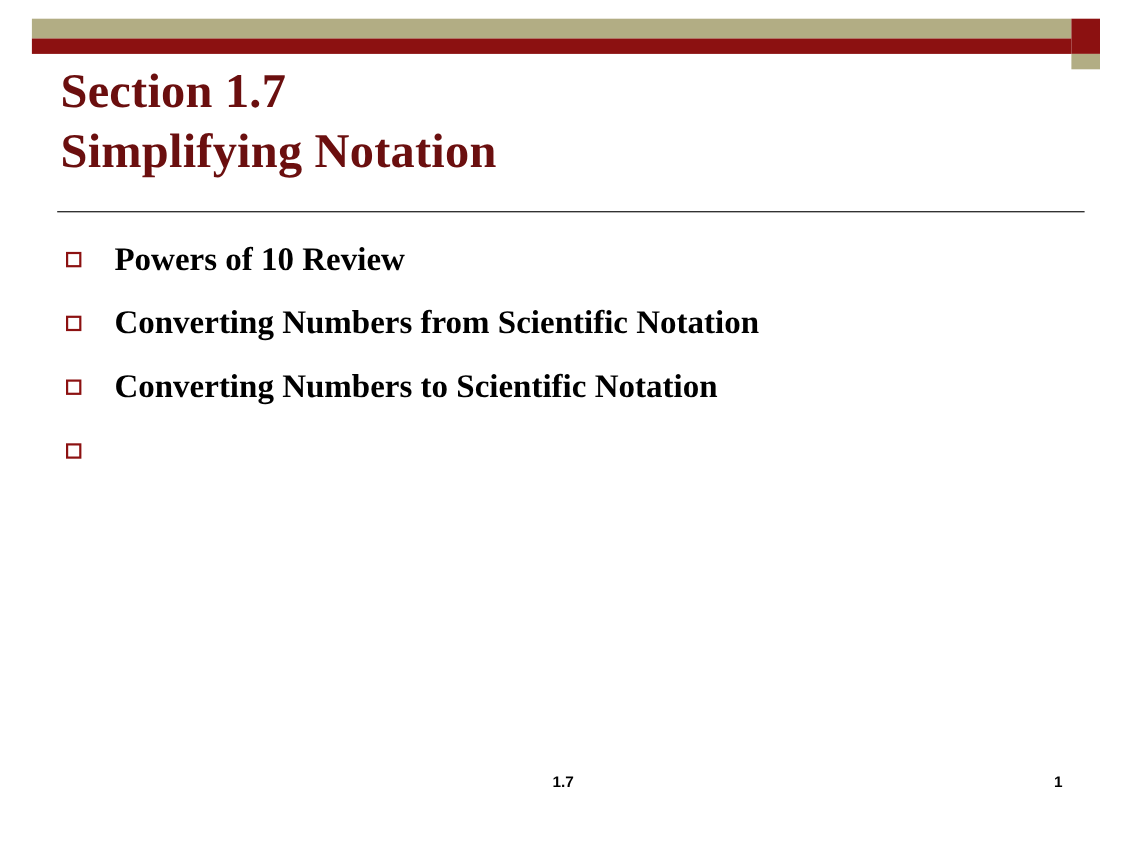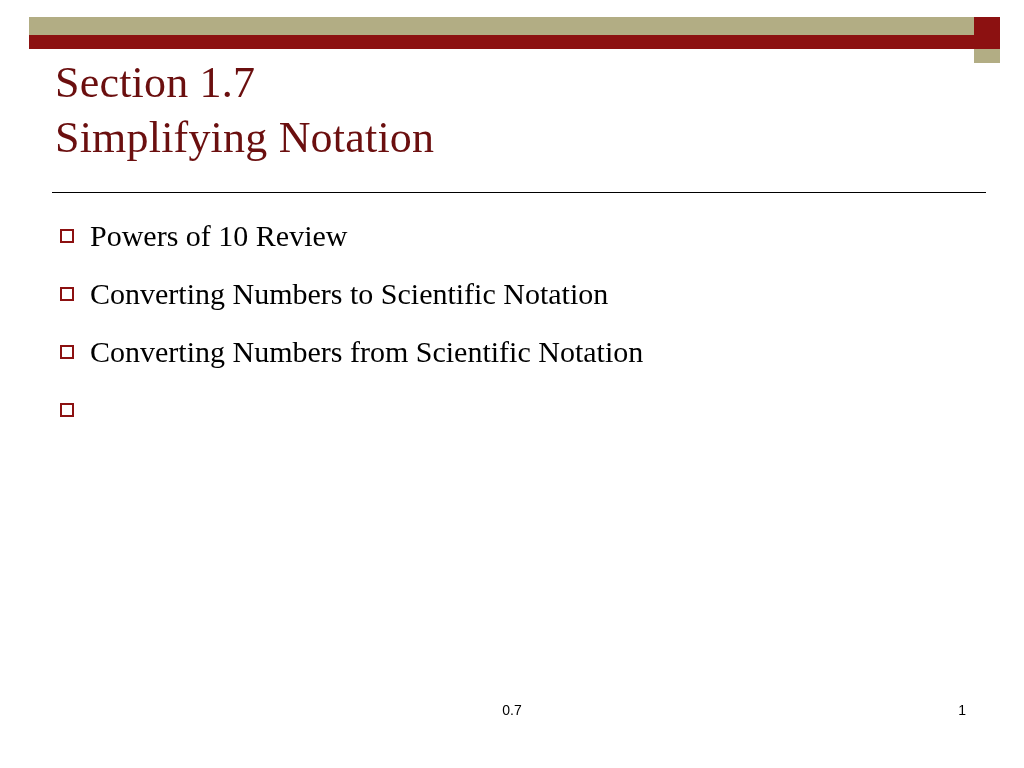--- a/index.html
+++ b/index.html
@@ -11,20 +11,21 @@
     height: 768px;
     background: #ffffff;
     font-family: "Liberation Serif", serif;
     overflow: hidden;
   }
   .slide {
     position: relative;
     width: 1024px;
     height: 768px;
     background: #ffffff;
+    font-weight: bold;
   }
 
   
   .banner {
     position: absolute;
     left: 0;
     top: 0;
     width: 1024px;
     height: 62px;
   }
@@ -99,21 +100,21 @@
   .bullet-marker {
     width: 14px;
     height: 14px;
     border: 2px solid #8c1111;
     box-sizing: border-box;
     margin-top: 17px;
     margin-right: 0;
     flex: 0 0 auto;
   }
   .bullet-text {
-    margin-left: 16px;
+    margin-left: 30px;
     font-size: 30px;
     color: #000000;
     line-height: 48px;
     white-space: nowrap;
   }
 
   
   .footer-center {
     position: absolute;
     left: 0;
@@ -151,27 +152,27 @@
   </div>
   <div class="title-rule"></div>
 
   <div class="bullets">
     <div class="bullet-row">
       <span class="bullet-marker"></span>
       <span class="bullet-text">Powers of 10 Review</span>
     </div>
     <div class="bullet-row">
       <span class="bullet-marker"></span>
-      <span class="bullet-text">Converting Numbers to Scientific Notation</span>
+      <span class="bullet-text">Converting Numbers from Scientific Notation</span>
     </div>
     <div class="bullet-row">
       <span class="bullet-marker"></span>
-      <span class="bullet-text">Converting Numbers from Scientific Notation</span>
+      <span class="bullet-text">Converting Numbers to Scientific Notation</span>
     </div>
     <div class="bullet-row">
       <span class="bullet-marker"></span>
     </div>
   </div>
 
-  <div class="footer-center">0.7</div>
+  <div class="footer-center">1.7</div>
   <div class="footer-page">1</div>
 
 </div>
 
 </body></html>

